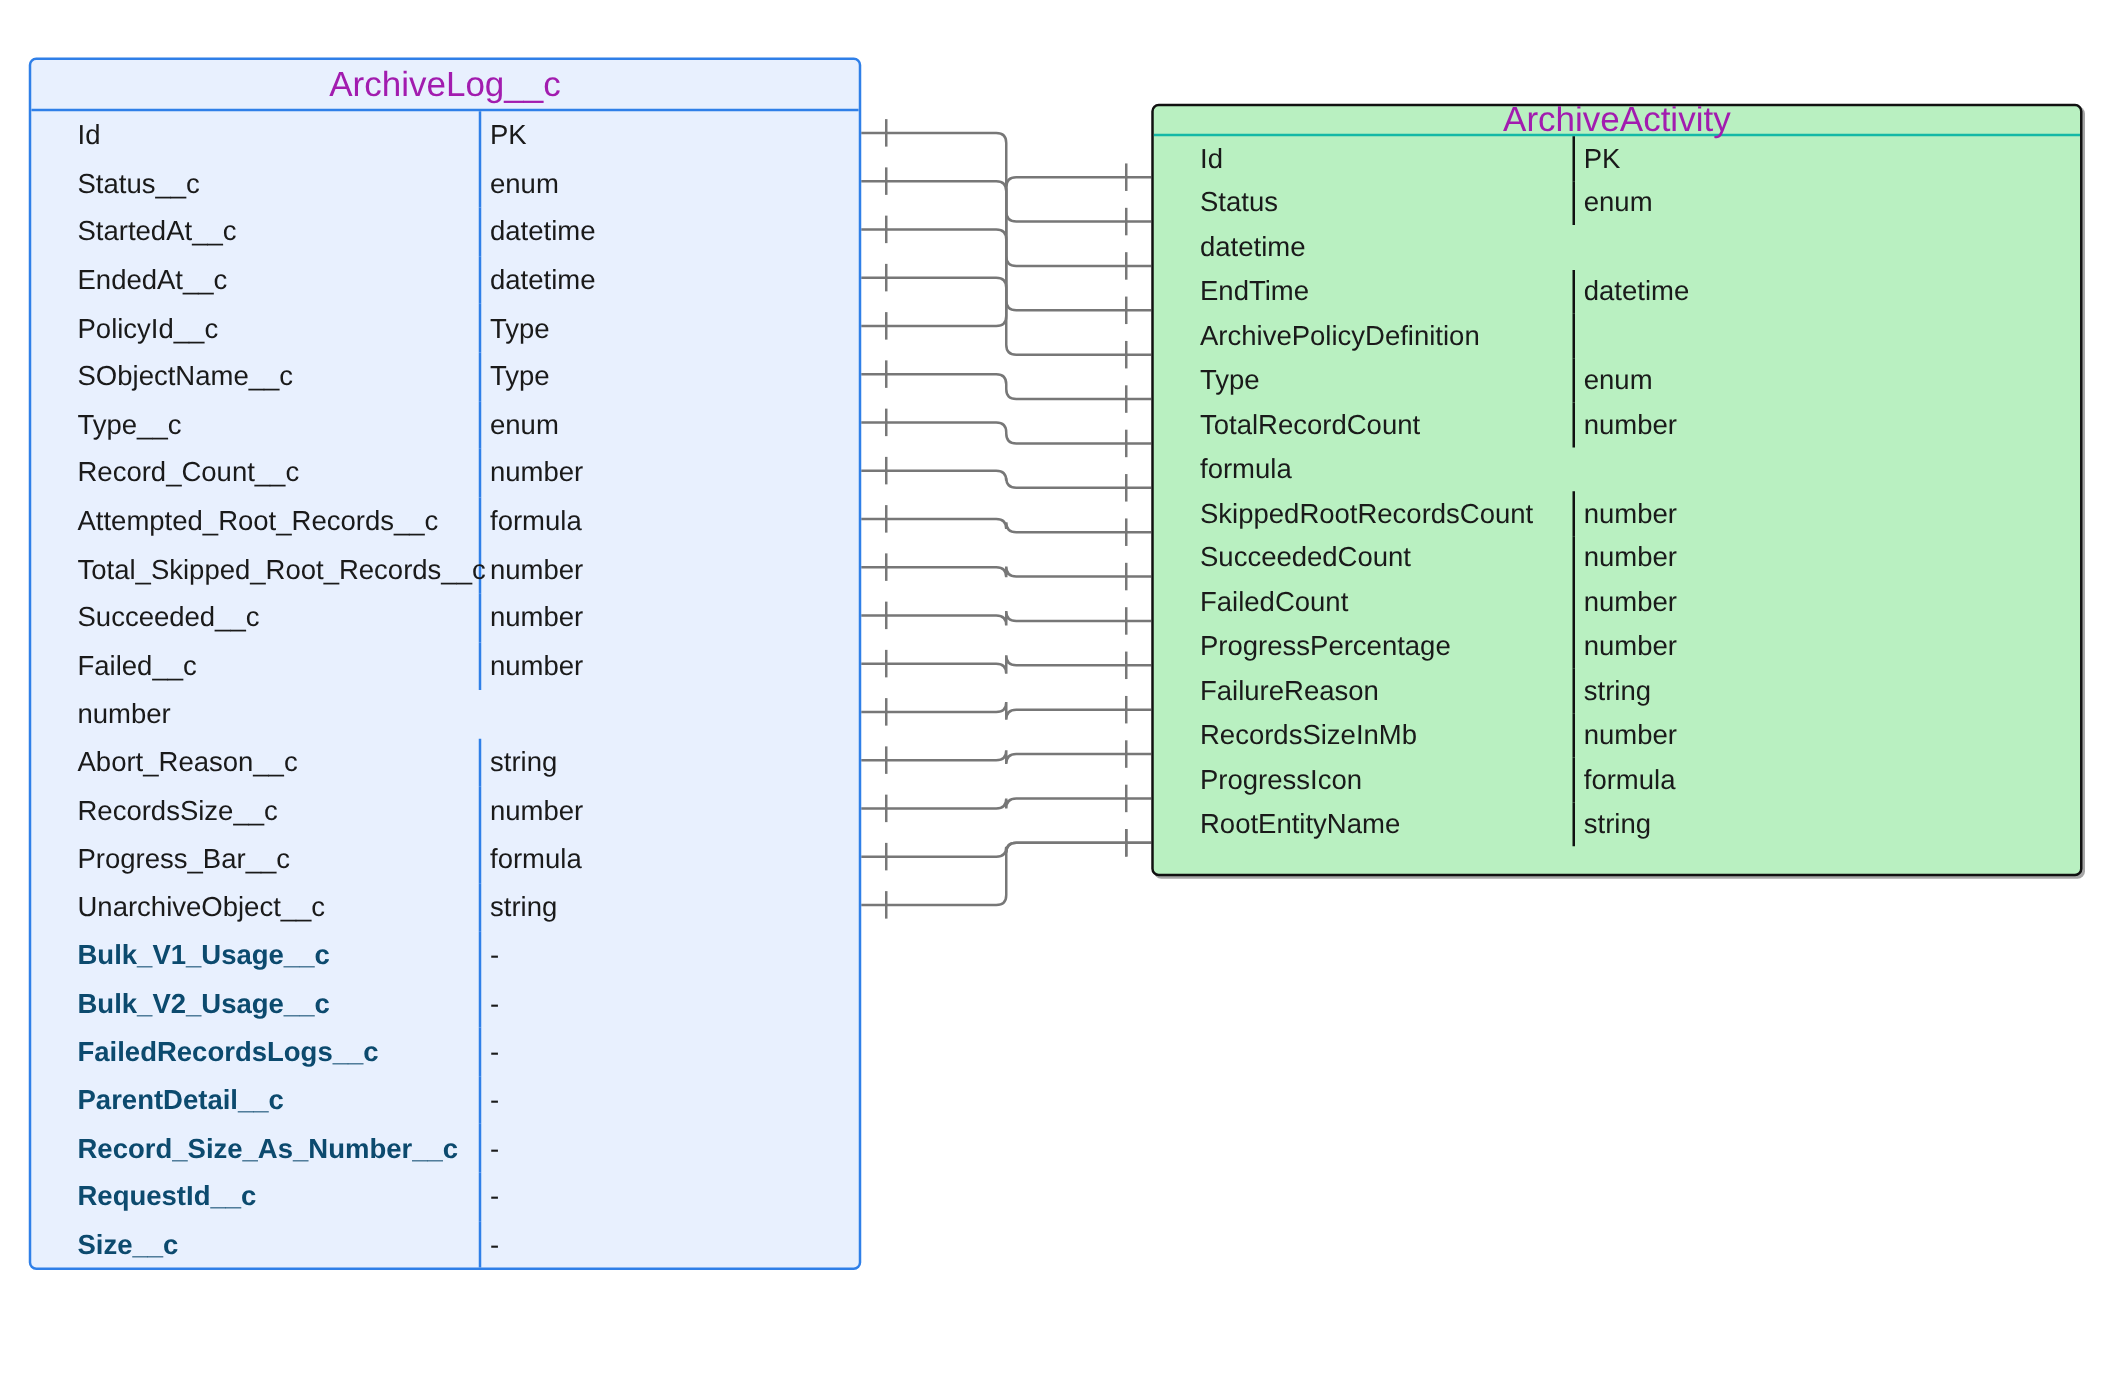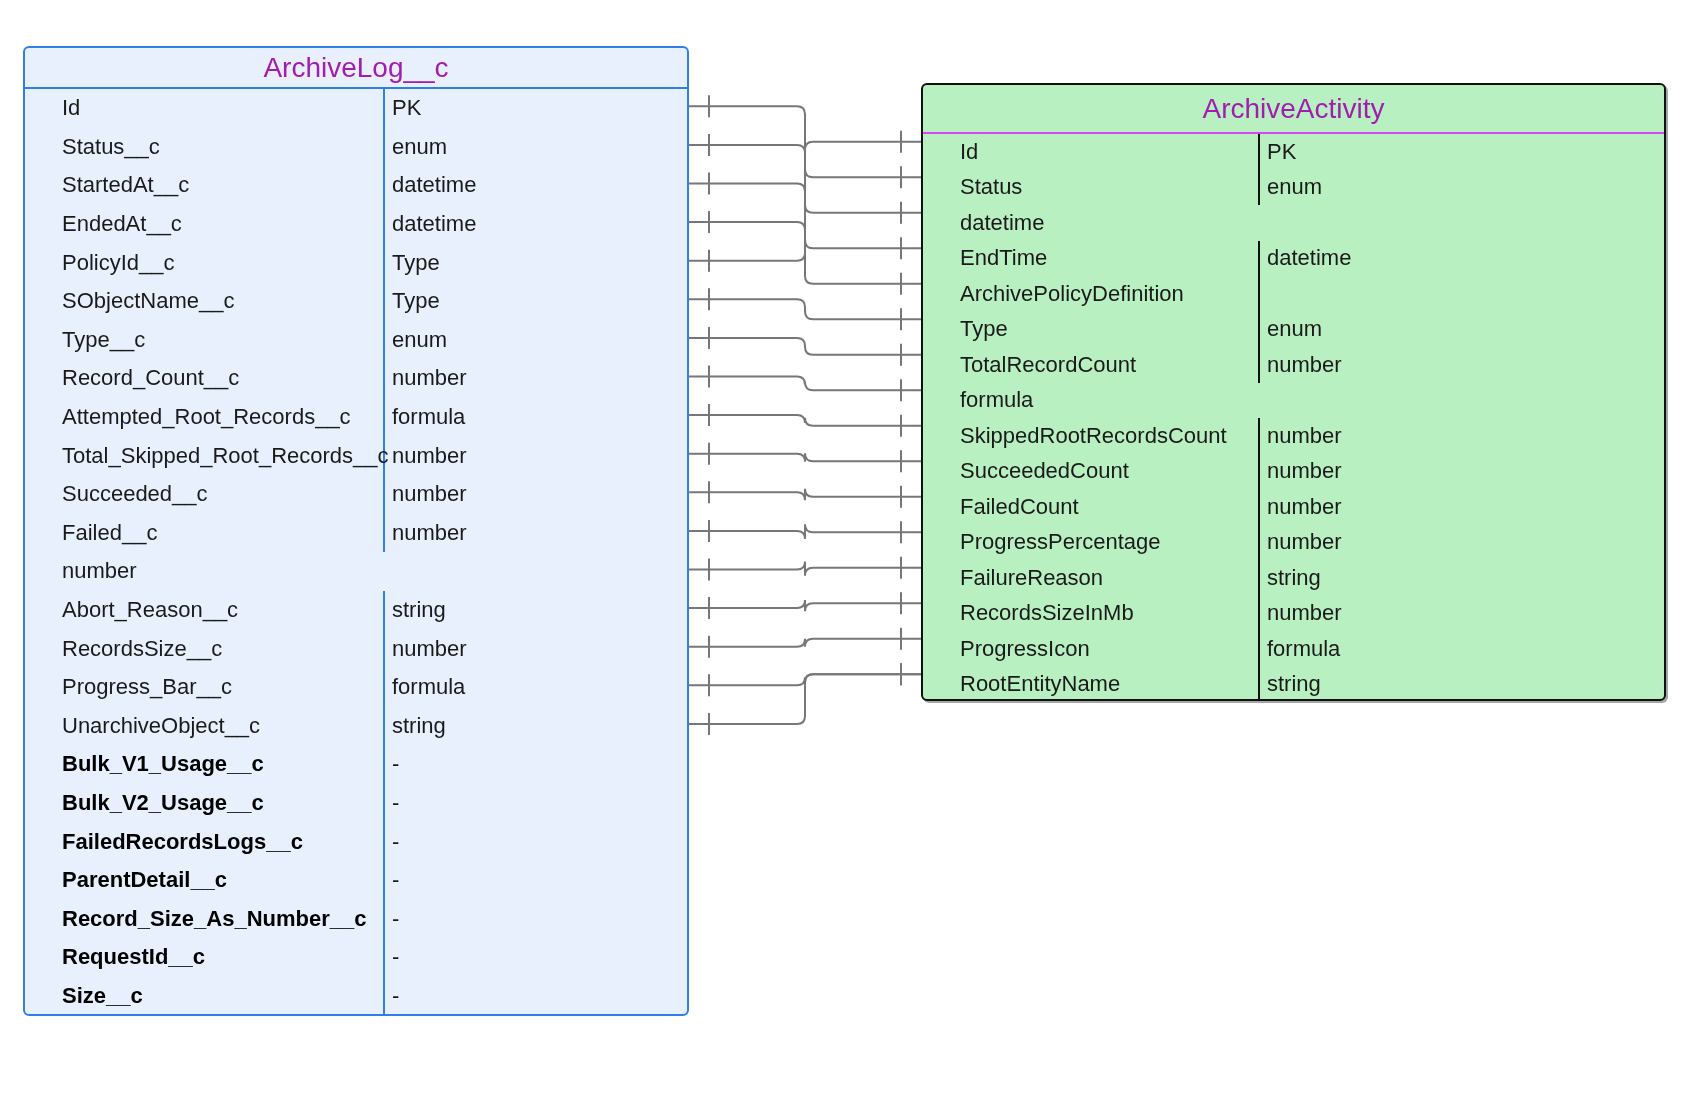--- a/index.html
+++ b/index.html
@@ -84,37 +84,37 @@
     display: flex;
     align-items: center;
   }
   #entity-archivelog .cell-type {
     flex: 1;
     height: 100%;
     display: flex;
     align-items: center;
   }
   .row.missing .cell-name {
-    color: #000000;
+    color: #0c4a6e;
     font-weight: bold;
   }
 
   
   #entity-archiveactivity {
     left: 921px;
     top: 83px;
     width: 745px;
     height: 618px;
     background: #b9f0c1;
     border: 2px solid #111111;
     box-shadow: 2px 2px 0 rgba(0,0,0,0.35);
   }
   #entity-archiveactivity .entity-title {
-    height: 49px;
-    border-bottom: 2px solid #d946ef;
+    height: 24px;
+    border-bottom: 2px solid #14b8a6;
   }
   #entity-archiveactivity .row {
     height: 35.5px;
   }
   #entity-archiveactivity .cell-name {
     width: 307px;
     border-right: 2px solid #111111;
     height: 100%;
     display: flex;
     align-items: center;

